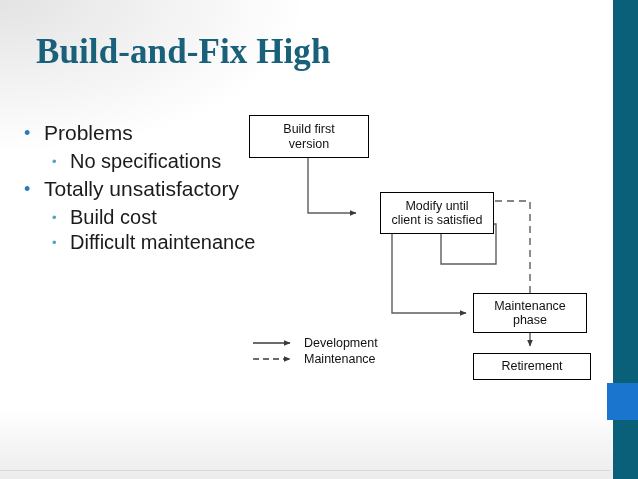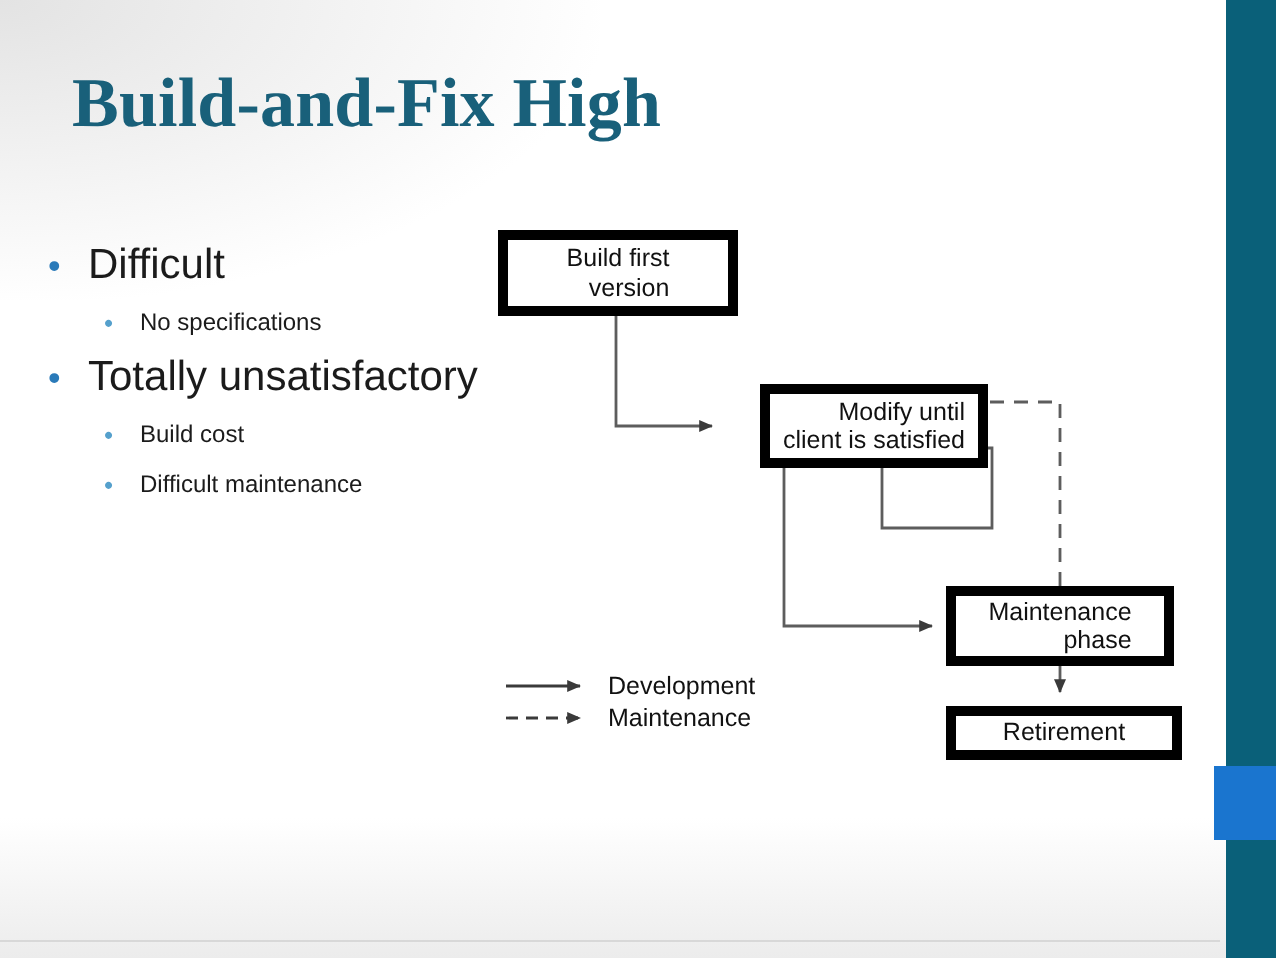--- a/index.html
+++ b/index.html
@@ -79,47 +79,47 @@
   .l1::before {
     content: "\2022";
     position: absolute;
     left: 6px; top: 0;
     color: #2a7ab9;
     font-size: 18px;
   }
   .l2 {
     position: relative;
     padding-left: 52px;
-    font-size: 12px;
+    font-size: 20px;
     color: #1b1b1b;
     line-height: 25px;
   }
   .l2::before {
     content: "\2022";
     position: absolute;
     left: 34px; top: 0;
     color: #55a0cc;
     font-size: 13px;
   }
 
   
   #diagram {
     position: absolute;
     left: 0; top: 0;
     width: 638px; height: 479px;
   }
   .node {
     position: absolute;
     box-sizing: border-box;
-    border: 5px solid #000000;
+    border: 1px solid #000000;
     background: #ffffff;
     color: #111111;
     font-size: 12.5px;
     line-height: 14.5px;
-    text-align: right;
+    text-align: center;
     display: flex;
     align-items: center;
     justify-content: center;
     white-space: pre-line;
   }
   #node-build       { left: 249px; top: 115px; width: 120px; height: 43px; }
   #node-modify      { left: 363px; top: 192px; width: 114px; height: 42px; margin-left: 17px; }
   #node-maintenance { left: 473px; top: 293px; width: 114px; height: 40px; }
   #node-retirement  { left: 473px; top: 353px; width: 118px; height: 27px; }
 
@@ -163,21 +163,21 @@
   <div id="bg-wash-top"></div>
   <div id="bg-wash-bottom"></div>
   <div id="bg-hairline"></div>
 
   <div id="accent-bar"></div>
   <div id="accent-block"></div>
 
   <div id="title">Build-and-Fix High</div>
 
   <div id="bullets">
-    <div class="l1">Difficult</div>
+    <div class="l1">Problems</div>
     <div class="l2">No specifications</div>
     <div class="l1">Totally unsatisfactory</div>
     <div class="l2">Build cost</div>
     <div class="l2">Difficult maintenance</div>
   </div>
 
   <div id="diagram">
 
     <svg id="edges" viewBox="0 0 638 479">
       <defs>

